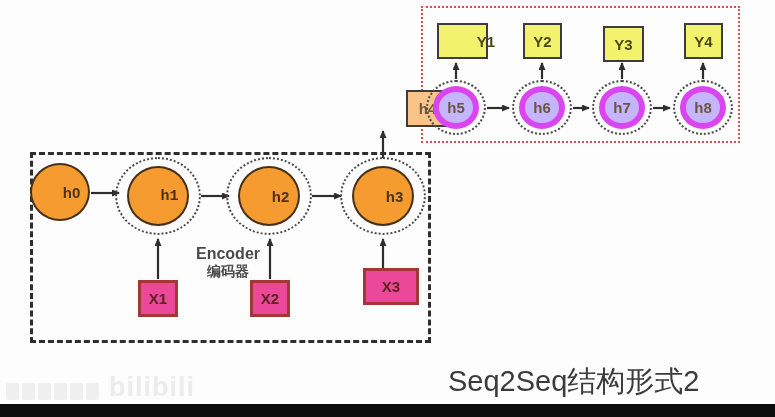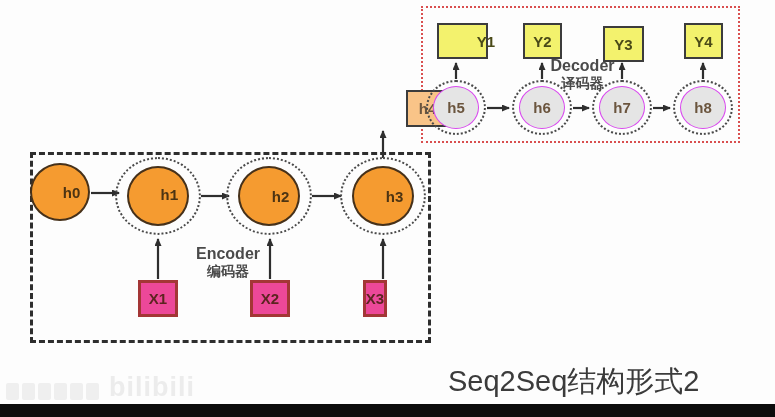--- a/index.html
+++ b/index.html
@@ -18,21 +18,21 @@
     border:2px dotted #d94f4f;box-sizing:border-box;
   }
   
   .node-label{display:flex;align-items:center;justify-content:center;
     font-size:15px;font-weight:bold;position:absolute;box-sizing:border-box;}
   .circle-enc{
     border-radius:50%;background:#f59b30;border:2px solid #46311a;color:#4c3413;padding-left:23px;
   }
   .ring{border:2px dotted #4a4a4a;border-radius:50%;position:absolute;box-sizing:border-box;}
   .circle-dec{
-    border-radius:50%;background:#e5e5e5;border:1px solid #d946ef;color:#6b553e;
+    border-radius:50%;background:#c4b5fd;border:6px solid #d946ef;color:#6b553e;
   }
   .xbox{background:#ec4899;border:3px solid #a33636;color:#5c2420;}
   .ybox{background:#f3f26d;border:2px solid #3c3c3c;color:#4a4a18;}
   .hbox{background:#f9c488;border:2px solid #3c3c3c;color:#6b553e;margin-left:44px;}
   
   .section-label{position:absolute;text-align:center;color:#4a4a4a;line-height:1.15;}
   .section-label .en{font-size:16px;font-weight:bold;display:block;}
   .section-label .zh{font-size:14px;font-weight:bold;display:block;}
   
   svg.arrows{position:absolute;left:0;top:0;width:775px;height:417px;pointer-events:none;}
@@ -89,21 +89,21 @@
   <div class="node-label circle-enc" style="left:127px;top:166px;width:62px;height:60px;font-family:Liberation Mono, monospace;">h1</div>
 
   <div class="ring" style="left:226px;top:157px;width:86px;height:78px;"></div>
   <div class="node-label circle-enc" style="left:238px;top:166px;width:62px;height:60px;">h2</div>
 
   <div class="ring" style="left:340px;top:157px;width:86px;height:78px;"></div>
   <div class="node-label circle-enc" style="left:352px;top:166px;width:62px;height:60px;">h3</div>
 
   <div class="node-label xbox" style="left:138px;top:280px;width:40px;height:37px;">X1</div>
   <div class="node-label xbox" style="left:250px;top:280px;width:40px;height:37px;">X2</div>
-  <div class="node-label xbox" style="left:363px;top:280px;width:24px;height:37px;text-align:right;">X3</div>
+  <div class="node-label xbox" style="left:363px;top:268px;width:56px;height:37px;text-align:right;">X3</div>
 
   <div class="node-label hbox" style="left:362px;top:90px;width:43px;height:37px;">h4</div>
 
   <div class="ring" style="left:426px;top:80px;width:60px;height:55px;"></div>
   <div class="node-label circle-dec" style="left:433px;top:86px;width:46px;height:43px;">h5</div>
 
   <div class="ring" style="left:512px;top:80px;width:60px;height:55px;"></div>
   <div class="node-label circle-dec" style="left:519px;top:86px;width:46px;height:43px;">h6</div>
 
   <div class="ring" style="left:592px;top:80px;width:60px;height:55px;"></div>
@@ -114,24 +114,20 @@
 
   <div class="node-label ybox" style="left:437px;top:23px;width:39px;height:36px;padding-left:47px;">Y1</div>
   <div class="node-label ybox" style="left:523px;top:23px;width:39px;height:36px;">Y2</div>
   <div class="node-label ybox" style="left:603px;top:26px;width:41px;height:36px;">Y3</div>
   <div class="node-label ybox" style="left:684px;top:23px;width:39px;height:36px;">Y4</div>
 
   <div class="section-label" style="left:182px;top:245px;width:92px;">
     <span class="en">Encoder</span>
     <span class="zh">编码器</span>
   </div>
-  <div class="section-label" style="left:535px;top:57px;width:95px;">
-    <span class="en">Decoder</span>
-    <span class="zh">译码器</span>
-  </div>
 
   <div class="caption">Seq2Seq结构形式2</div>
 
   <div class="watermark">
     <span class="wm-glyphs">
       <i></i>
         <i></i>
         <i></i>
         <i></i>
         <i></i>

